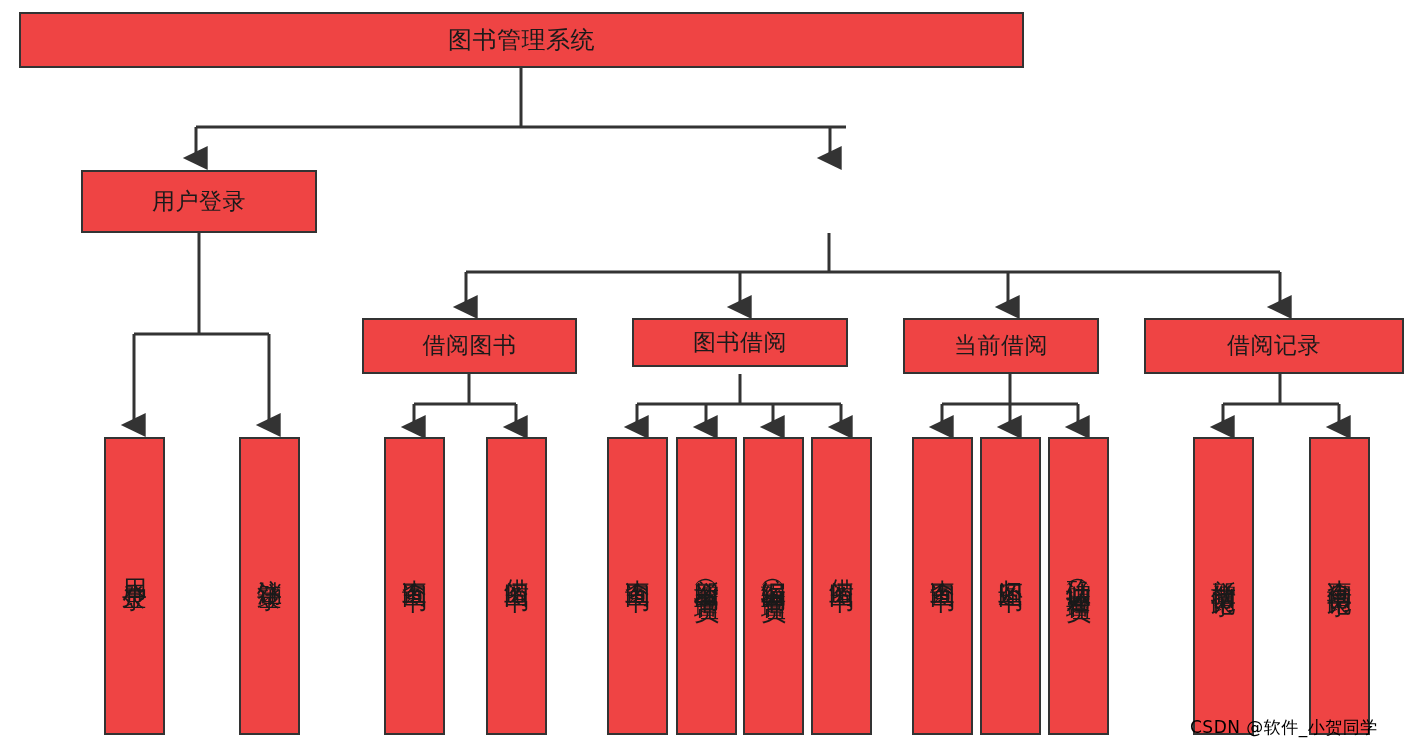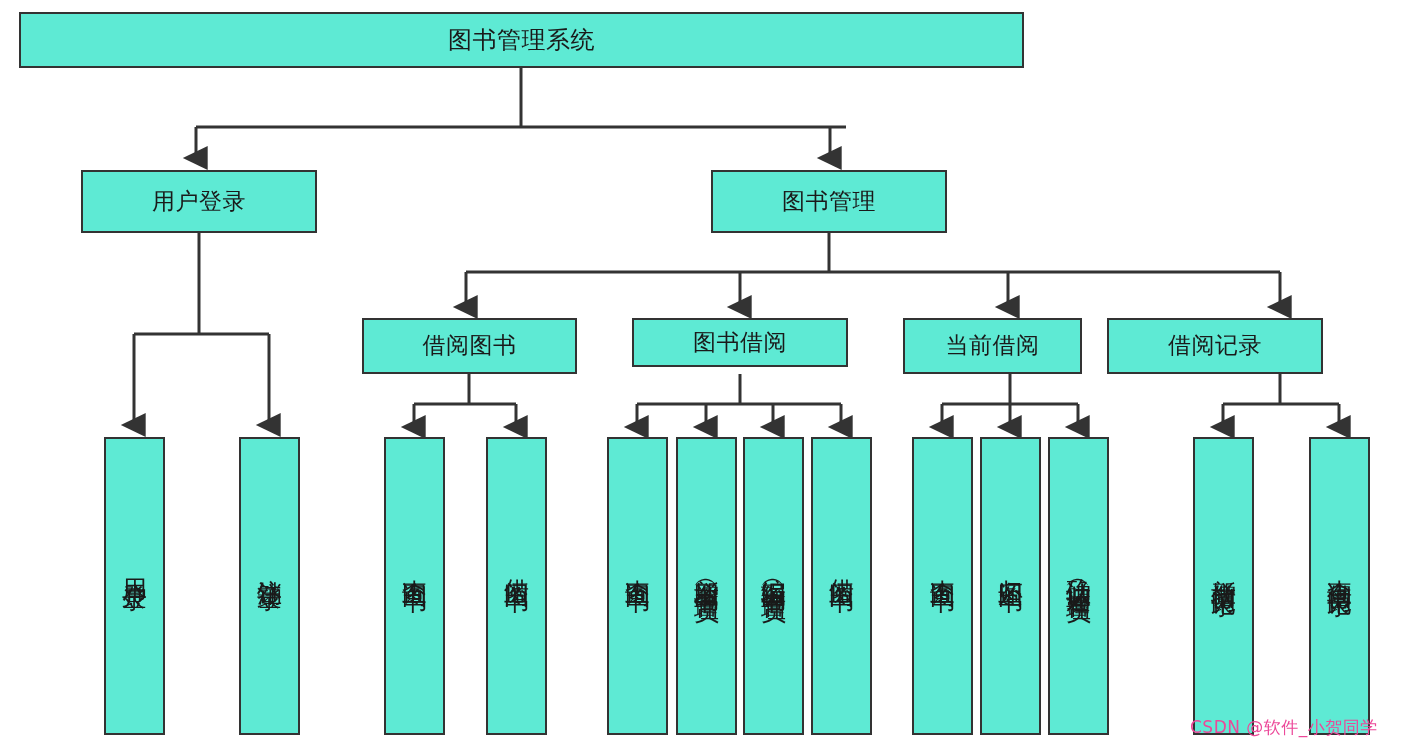--- a/index.html
+++ b/index.html
@@ -23,21 +23,21 @@
     position: absolute;
     left: 0;
     top: 0;
     width: 1405px;
     height: 747px;
     pointer-events: none;
   }
   .node {
     position: absolute;
     box-sizing: border-box;
-    background: #5eead4;
+    background: #ef4444;
     border: 2px solid #333333;
     display: flex;
     align-items: center;
     justify-content: center;
     overflow: hidden;
   }
   .node-label {
     color: #1a1a1a;
     line-height: 1.18;
     text-align: center;
@@ -60,21 +60,21 @@
     text-orientation: upright;
     font-size: 25px;
     line-height: 1.0;
     letter-spacing: 3px;
     white-space: nowrap;
     display: block;
   }
   .watermark {
     position: absolute;
     font-size: 17px;
-    color: #ec4899;
+    color: #000000;
     white-space: nowrap;
     letter-spacing: 0.5px;
   }
 </style>
 </head>
 <body>
 
 <div id="canvas">
 
   <svg class="edges" viewBox="0 0 1405 747">
@@ -128,37 +128,34 @@
   </svg>
 
   <div class="node root h-node" style="left:19px; top:12px; width:1005px; height:56px;">
     <span class="node-label">图书管理系统</span>
   </div>
 
   <div class="node h-node" style="left:81px; top:170px; width:236px; height:63px;">
     <span class="node-label">用户登录</span>
   </div>
 
-  <div class="node h-node" style="left:711px; top:170px; width:236px; height:63px;">
-    <span class="node-label">图书管理</span>
-  </div>
 
   <div class="node h-node" style="left:362px; top:318px; width:215px; height:56px;">
     <span class="node-label">借阅图书</span>
   </div>
 
   <div class="node h-node" style="left:632px; top:318px; width:216px; height:49px;">
     <span class="node-label">图书借阅</span>
   </div>
 
-  <div class="node h-node" style="left:903px; top:318px; width:179px; height:56px;">
+  <div class="node h-node" style="left:903px; top:318px; width:196px; height:56px;">
     <span class="node-label">当前借阅</span>
   </div>
 
-  <div class="node h-node" style="left:1107px; top:318px; width:216px; height:56px;">
+  <div class="node h-node" style="left:1144px; top:318px; width:260px; height:56px;">
     <span class="node-label">借阅记录</span>
   </div>
 
   <div class="node v-node" style="left: 104px; top: 437px; width: 61px; height: 298px; padding-top: 120px;">
     <span class="node-label" style="font-size: 25px;">用户登录</span>
   </div>
 
   <div class="node v-node" style="left: 239px; top: 437px; width: 61px; height: 298px; padding-top: 120px;">
     <span class="node-label" style="font-size: 25px;">注销登录</span>
   </div>

